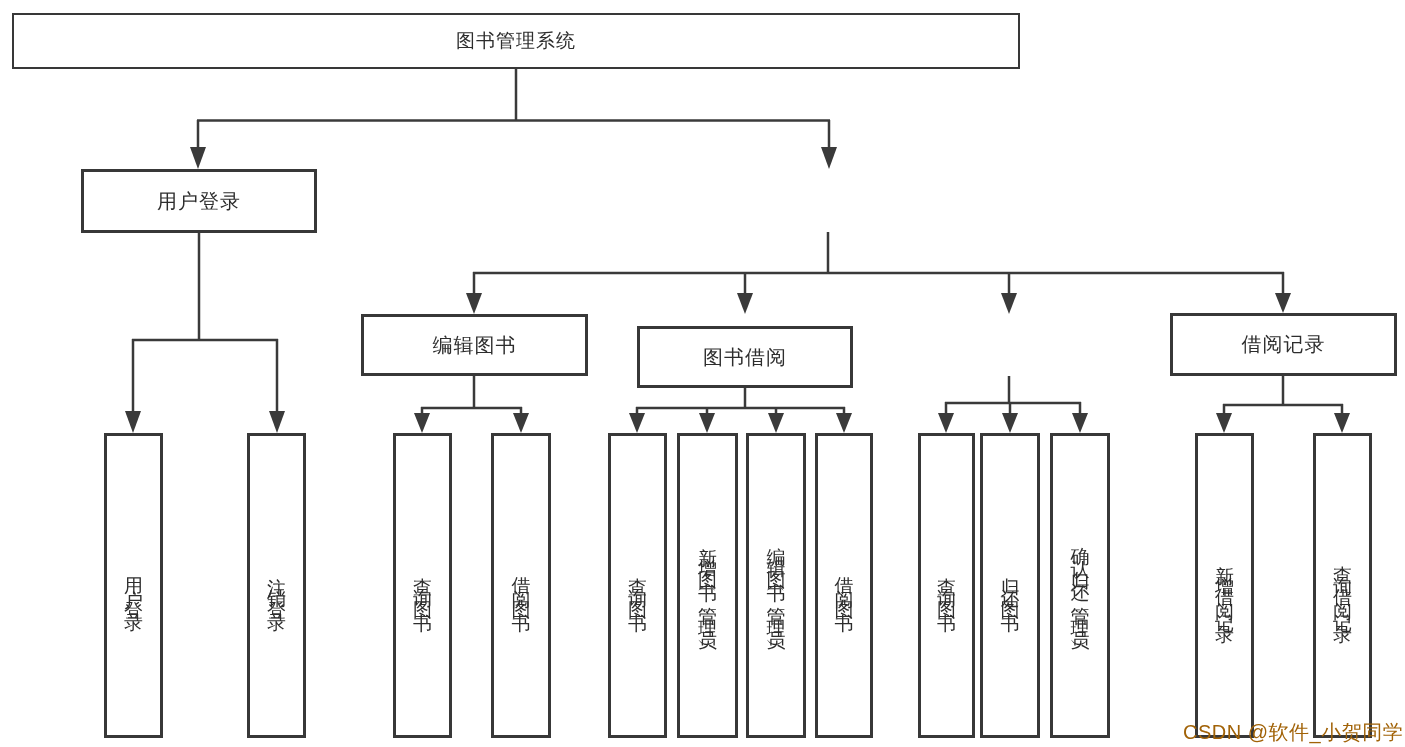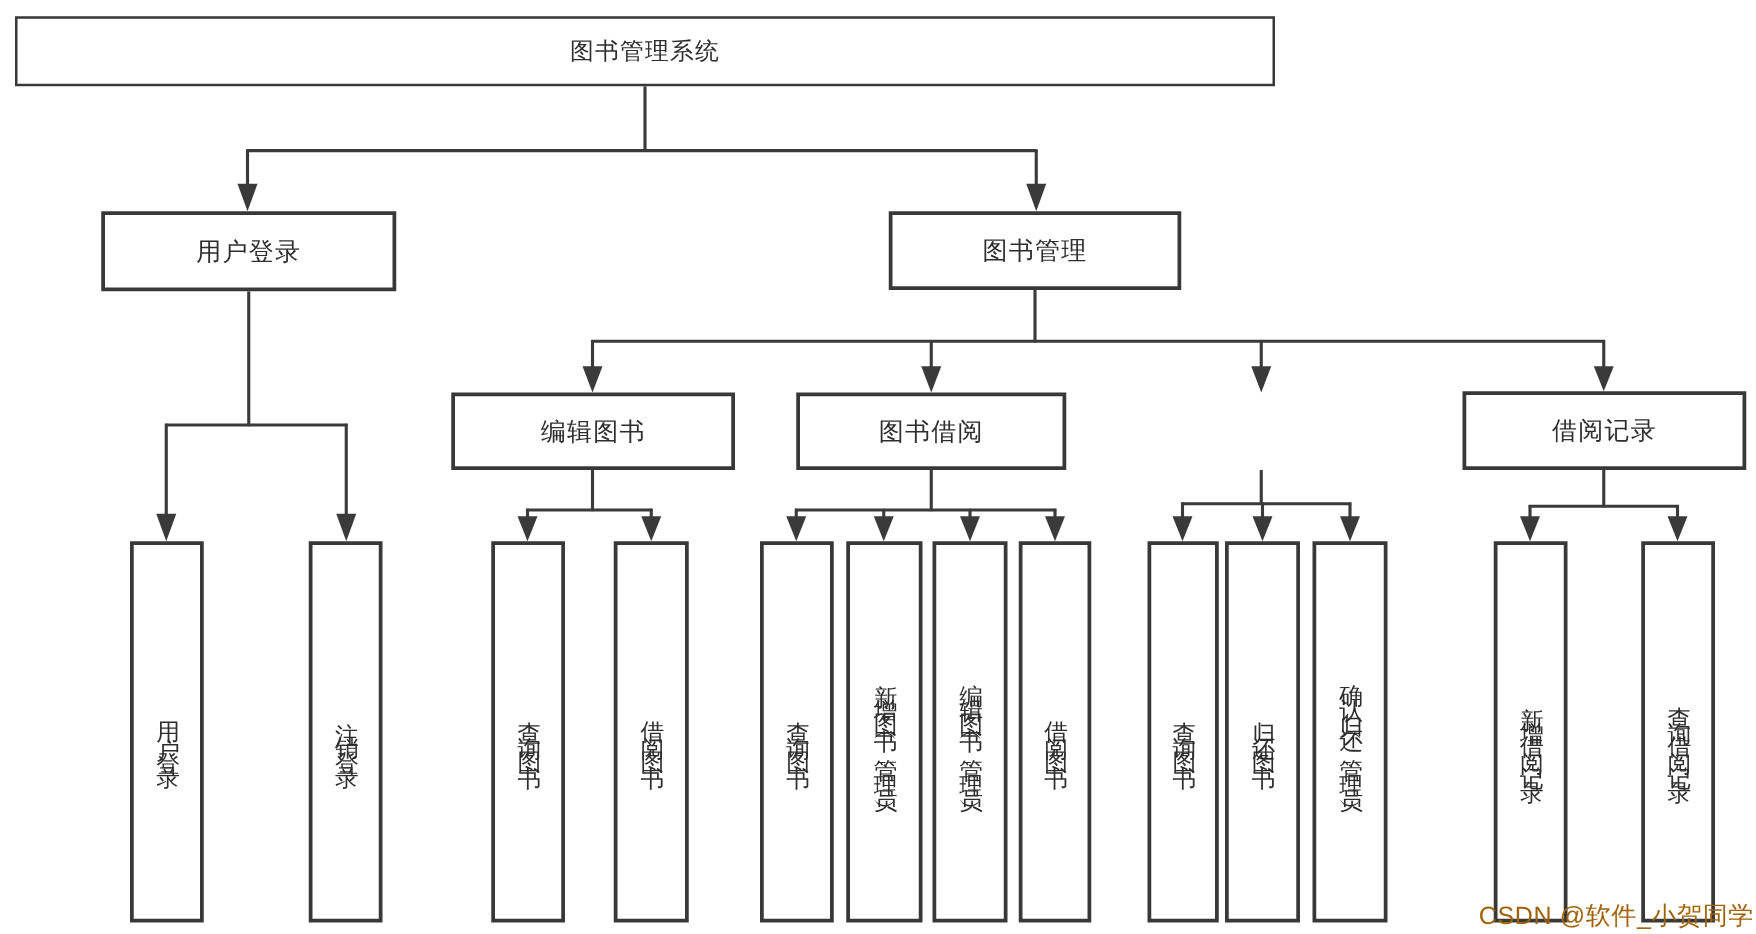--- a/index.html
+++ b/index.html
@@ -104,28 +104,25 @@
     </g>
   </svg>
 
   <div class="hbox root" style="left:12px; top:13px; width:1008px; height:56px;">
     <span>图书管理系统</span>
   </div>
 
   <div class="hbox" style="left:81px; top:169px; width:236px; height:64px;">
     <span>用户登录</span>
   </div>
-  <div class="hbox" style="left:711px; top:169px; width:234px; height:63px;">
-    <span>图书管理</span>
-  </div>
 
   <div class="hbox" style="left:361px; top:314px; width:227px; height:62px;">
     <span>编辑图书</span>
   </div>
-  <div class="hbox" style="left:637px; top:314px; width:216px; height:62px;">
+  <div class="hbox" style="left:637px; top:326px; width:216px; height:62px;">
     <span>图书借阅</span>
   </div>
   <div class="hbox" style="left:1170px; top:313px; width:227px; height:63px;">
     <span>借阅记录</span>
   </div>
 
   <div class="vbox" style="left:104px; width:59px;">
     <span>用户登录</span>
   </div>
   <div class="vbox" style="left:247px; width:59px;">

